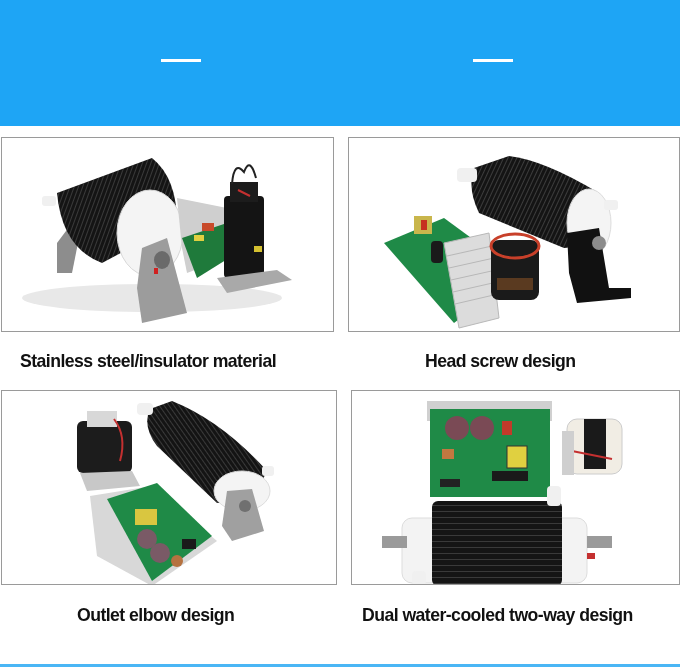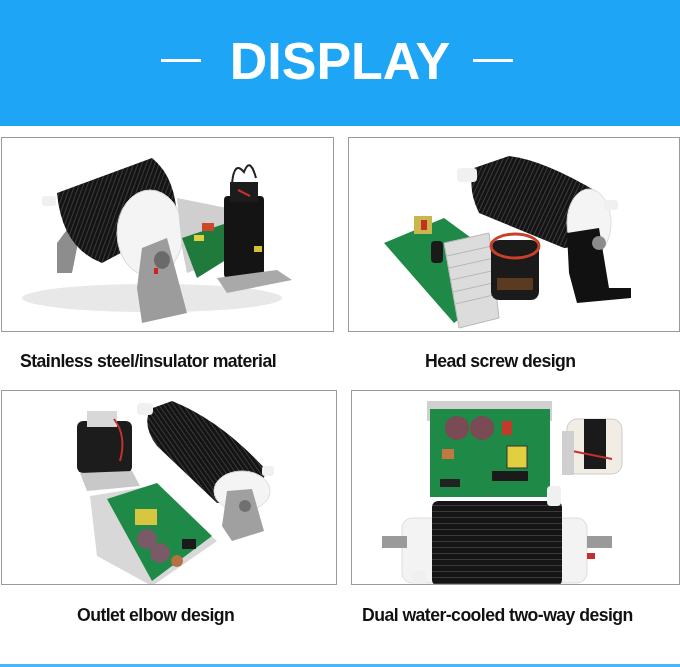--- a/index.html
+++ b/index.html
@@ -34,21 +34,20 @@
   }
   .bottom-line {
     position: absolute; left: 0; top: 664px; width: 680px; height: 3px; background: #4ab6f5;
   }
 </style>
 </head>
 <body>
 
 <div class="header">
   <div class="dash left"></div>
-  <div class="title">DISPLAY</div>
   <div class="dash right"></div>
 </div>
 
 <div class="frame" style="left:1px; top:137px; width:333px; height:195px;">
   <svg width="333" height="195" viewBox="0 0 333 195">
     <defs>
       <linearGradient id="fin1" x1="0" y1="0" x2="0" y2="1">
         <stop offset="0" stop-color="#2a2a2a"></stop>
           <stop offset="0.5" stop-color="#0c0c0c"></stop>
           <stop offset="1" stop-color="#1a1a1a"></stop>

